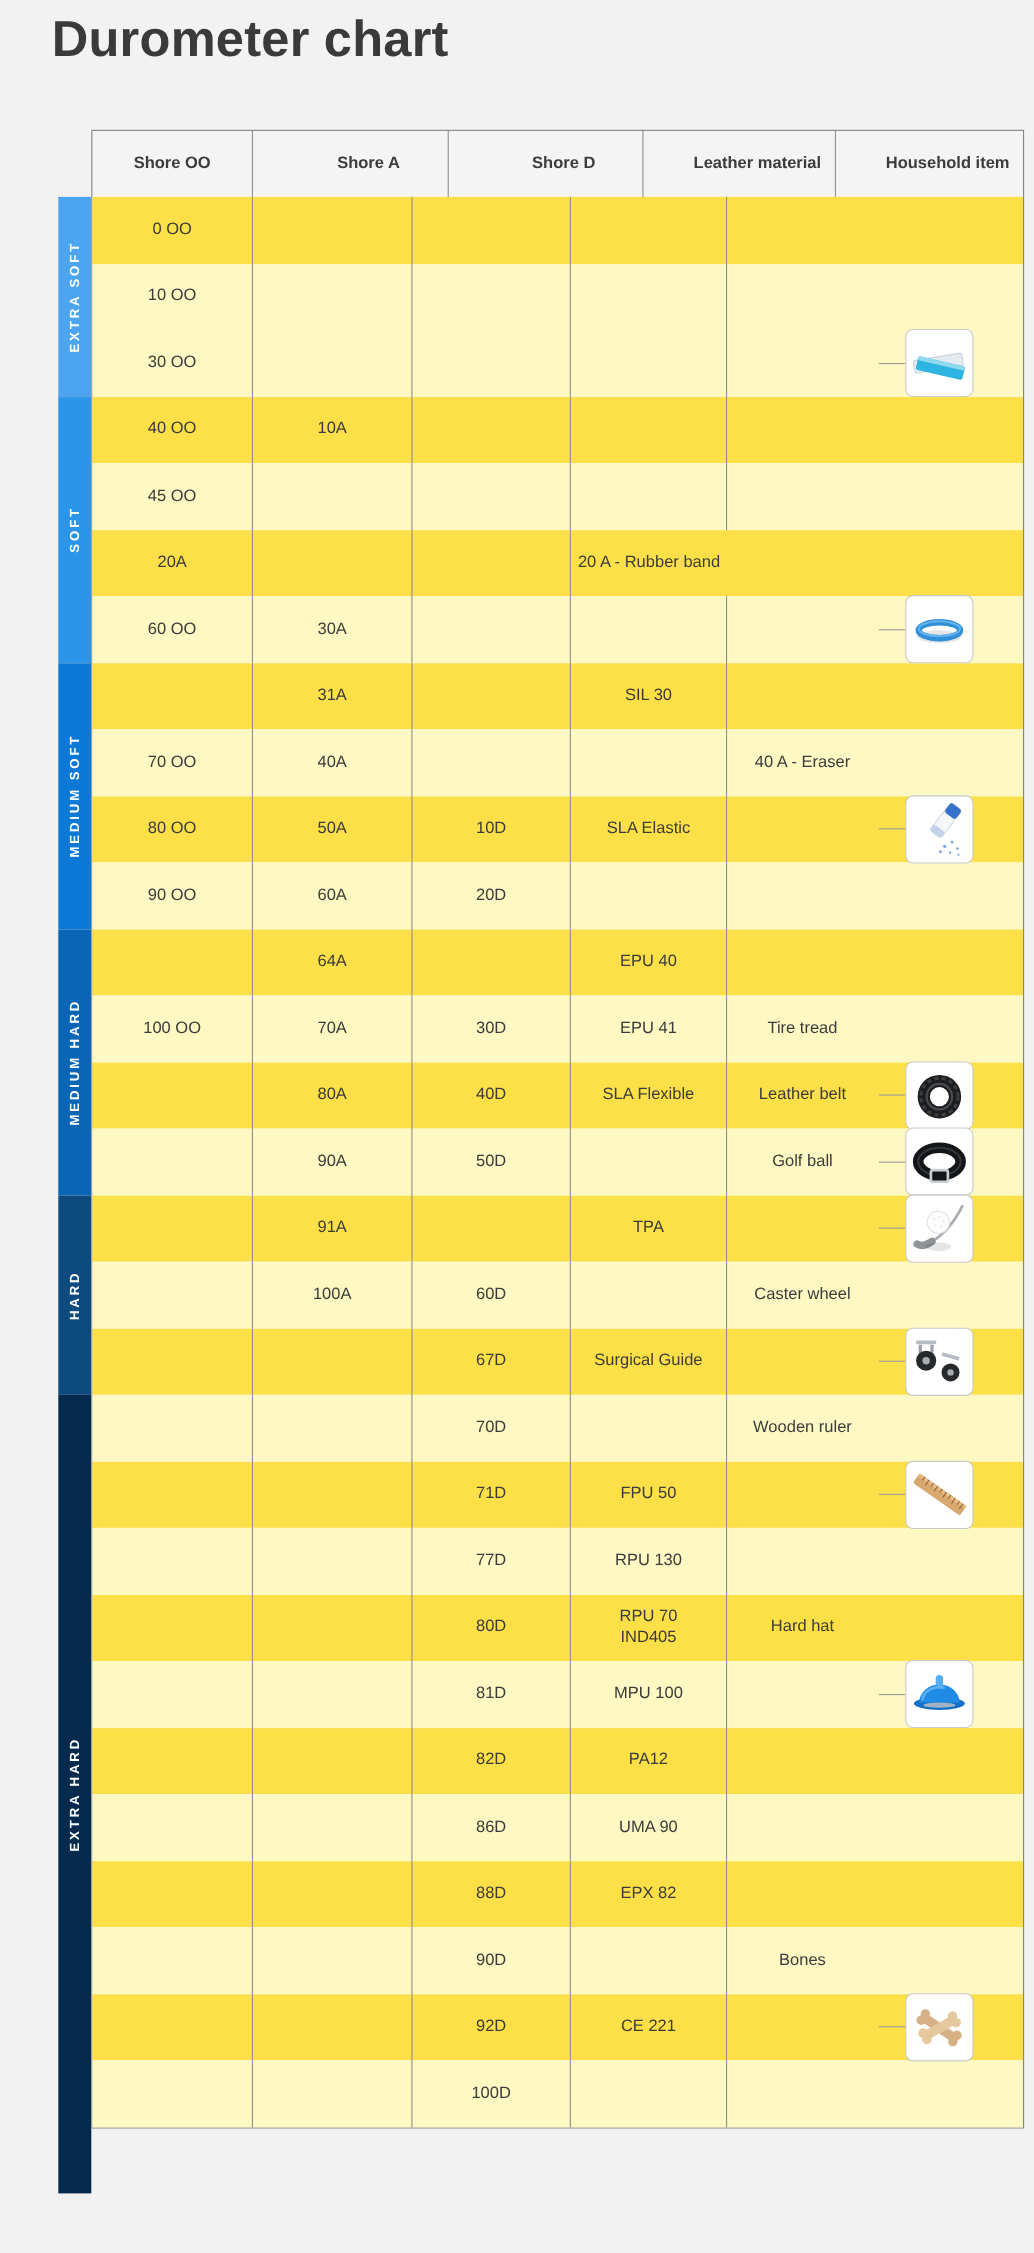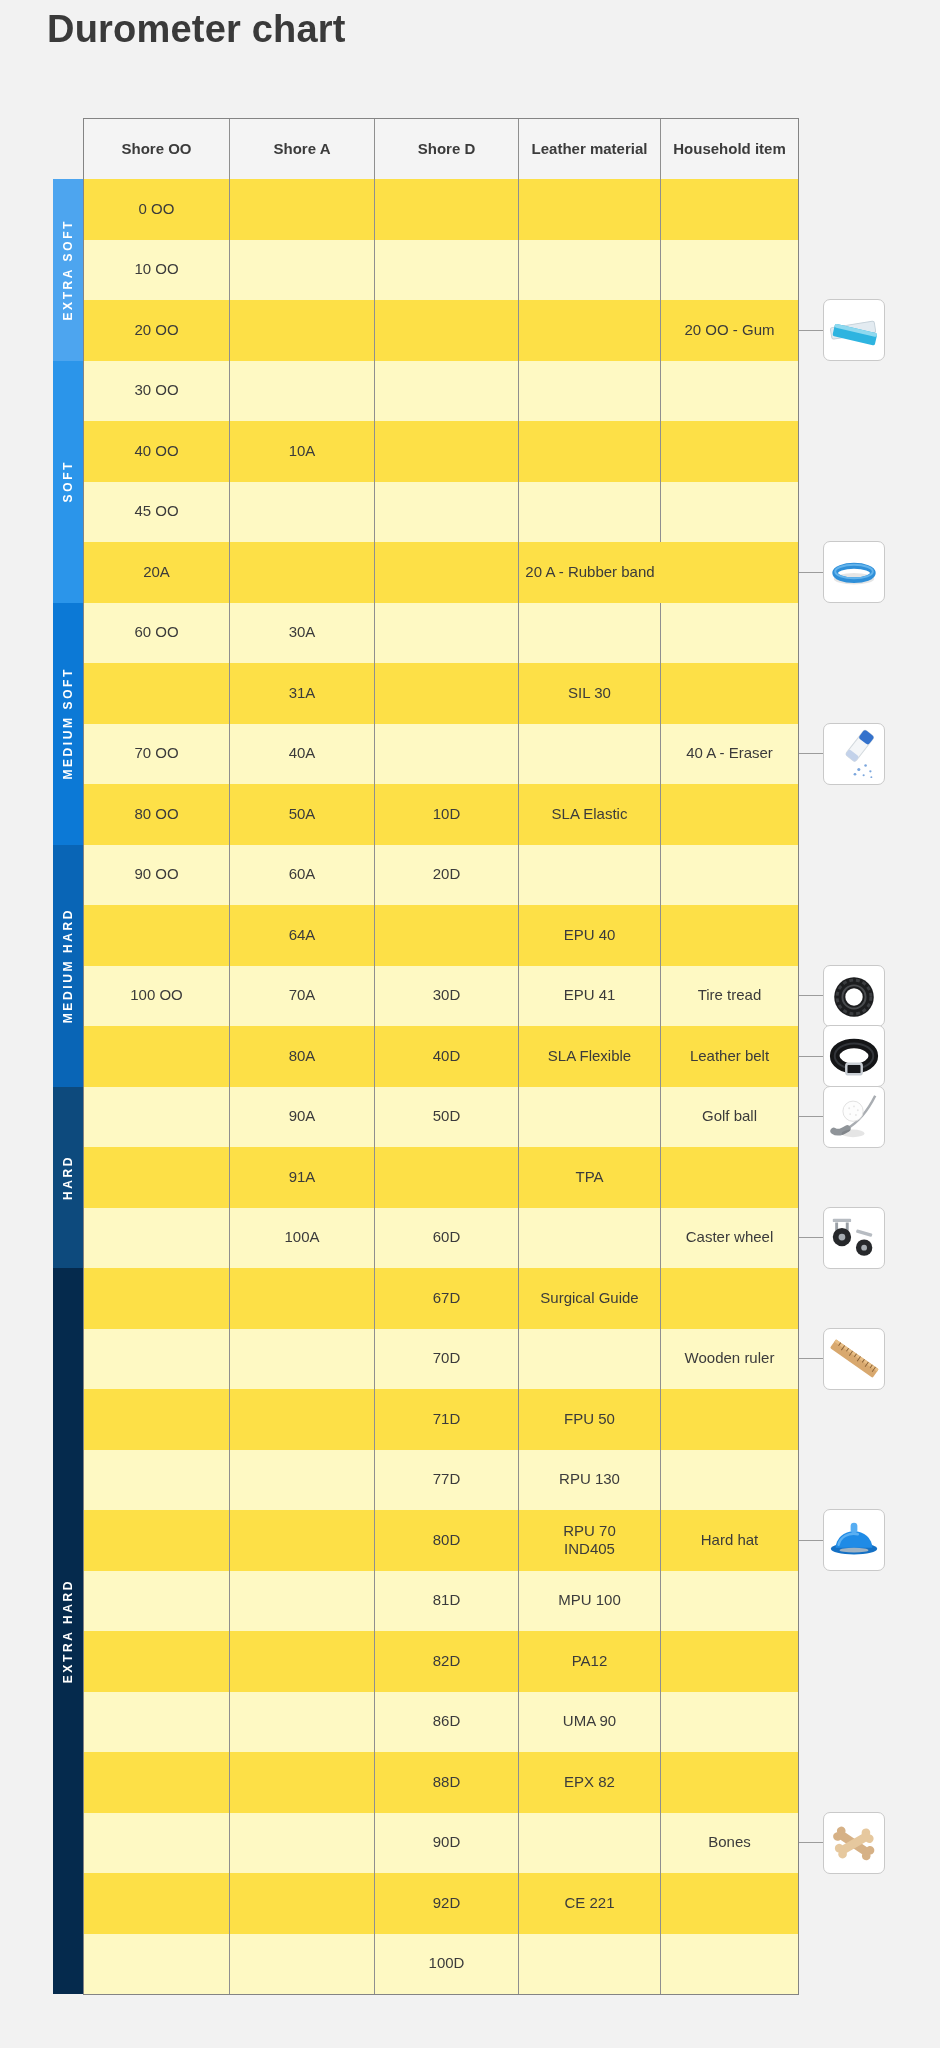--- a/index.html
+++ b/index.html
@@ -3,35 +3,35 @@
 <meta charset="utf-8">
 <style>
   html,body{margin:0;padding:0;}
   body{
     width:940px;height:2048px;position:relative;overflow:hidden;
     background:#f2f2f2;
     font-family:"Liberation Sans", sans-serif;
   }
   .page-title{
     position:absolute;left:47px;top:8px;margin:0;
-    font-size:38px;font-weight:bold;color:#3a3a3a;letter-spacing:0.2px;
+    font-size:46px;font-weight:bold;color:#3a3a3a;letter-spacing:0.2px;
   }
   .chart{position:absolute;left:53px;top:118px;}
   
   .band{position:absolute;left:0;top:61px;width:30px;}
   .band-seg{width:30px;display:flex;align-items:center;justify-content:center;}
   .band-seg .vlabel{
     writing-mode:vertical-rl;transform:rotate(180deg);
     color:#ffffff;font-size:12px;font-weight:bold;letter-spacing:2.6px;
     white-space:nowrap;
   }
   
   .tbl{position:absolute;left:30px;top:0;border:1px solid #848484;background:#f4f4f4;}
   .thead,.trow{display:grid;grid-template-columns:146px 145px 144px 142px 137px;}
-  .thead{height:60px;}
+  .thead{height:60px;gap:33px;}
   .thead .cell{font-weight:bold;font-size:15px;}
   .trow{height:60.5px;}
   .trow.gray{background:#fde047;}
   .trow.light{background:#fef9c3;}
   .cell{
     display:flex;align-items:center;justify-content:center;text-align:center;
     font-size:15px;color:#3b3b3b;border-right:1px solid #8f8f8f;
     white-space:pre-line;line-height:1.25;overflow:hidden;
   }
   .cell.last{border-right:none;}
@@ -86,27 +86,20 @@
           <div class="cell"></div>
           <div class="cell last"></div>
         </div>
         <div class="trow light">
           <div class="cell">10 OO</div>
           <div class="cell"></div>
           <div class="cell"></div>
           <div class="cell"></div>
           <div class="cell last"></div>
         </div>
-        <div class="trow gray">
-          <div class="cell">20 OO</div>
-          <div class="cell"></div>
-          <div class="cell"></div>
-          <div class="cell"></div>
-          <div class="cell last">20 OO - Gum</div>
-        </div>
         <div class="trow light">
           <div class="cell">30 OO</div>
           <div class="cell"></div>
           <div class="cell"></div>
           <div class="cell"></div>
           <div class="cell last"></div>
         </div>
         <div class="trow gray">
           <div class="cell">40 OO</div>
           <div class="cell">10A</div>

